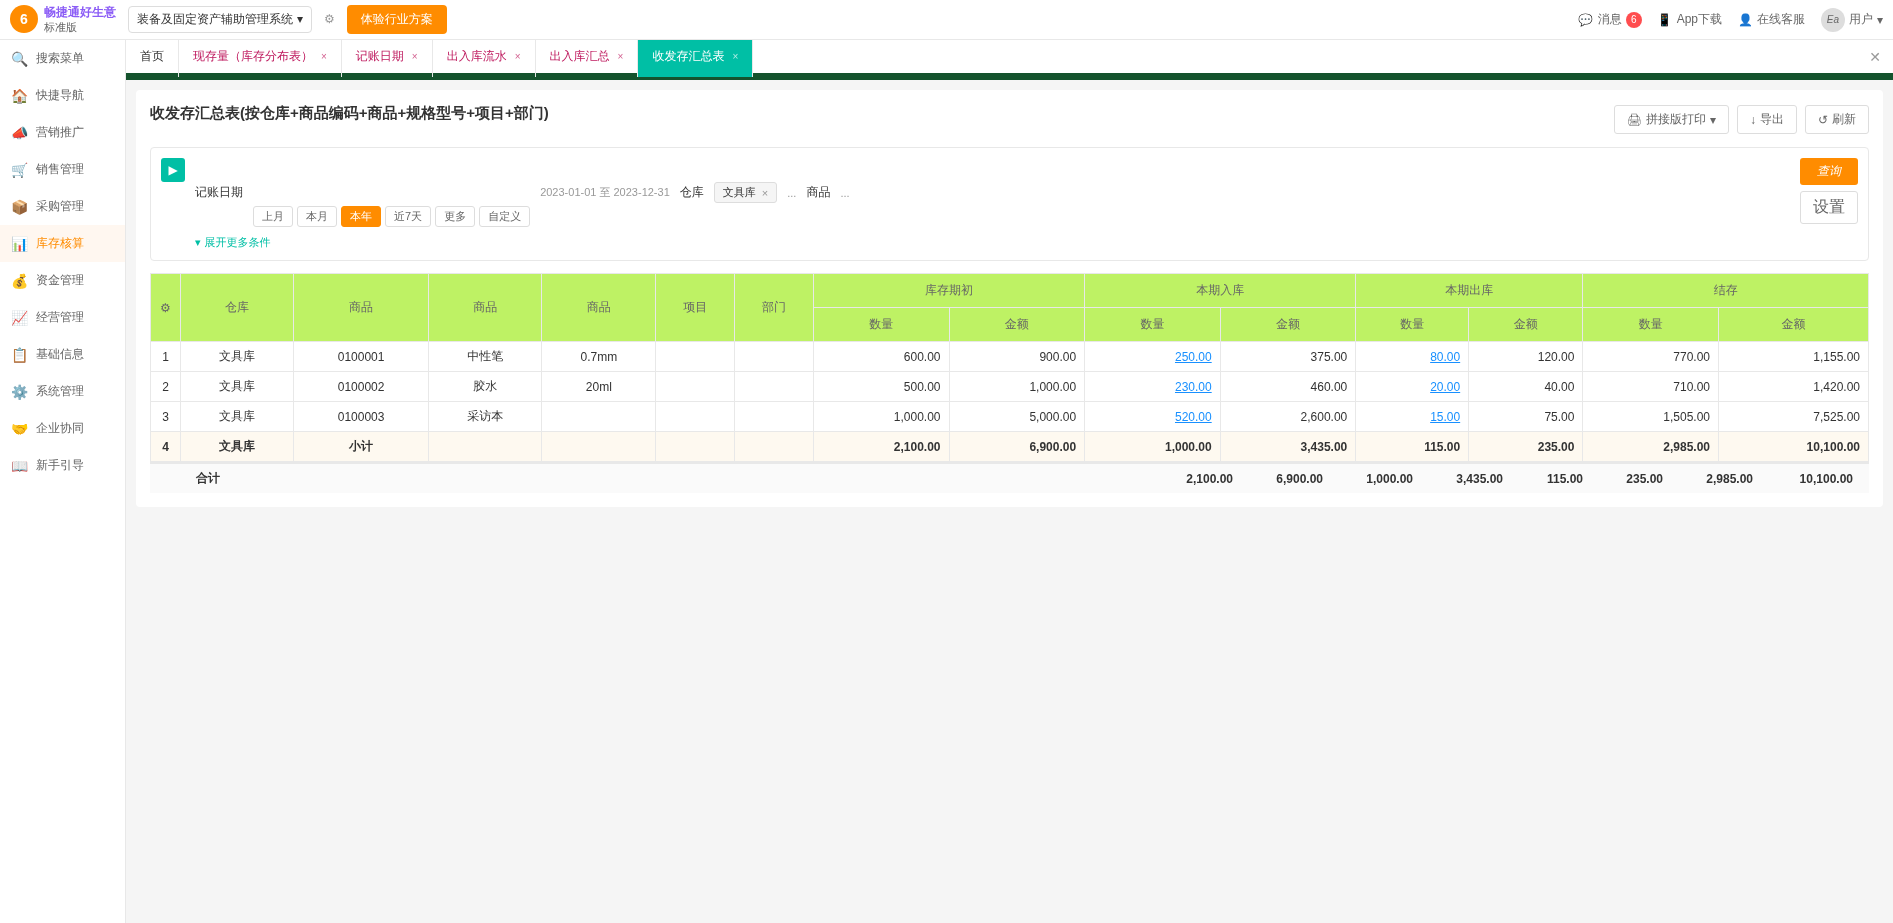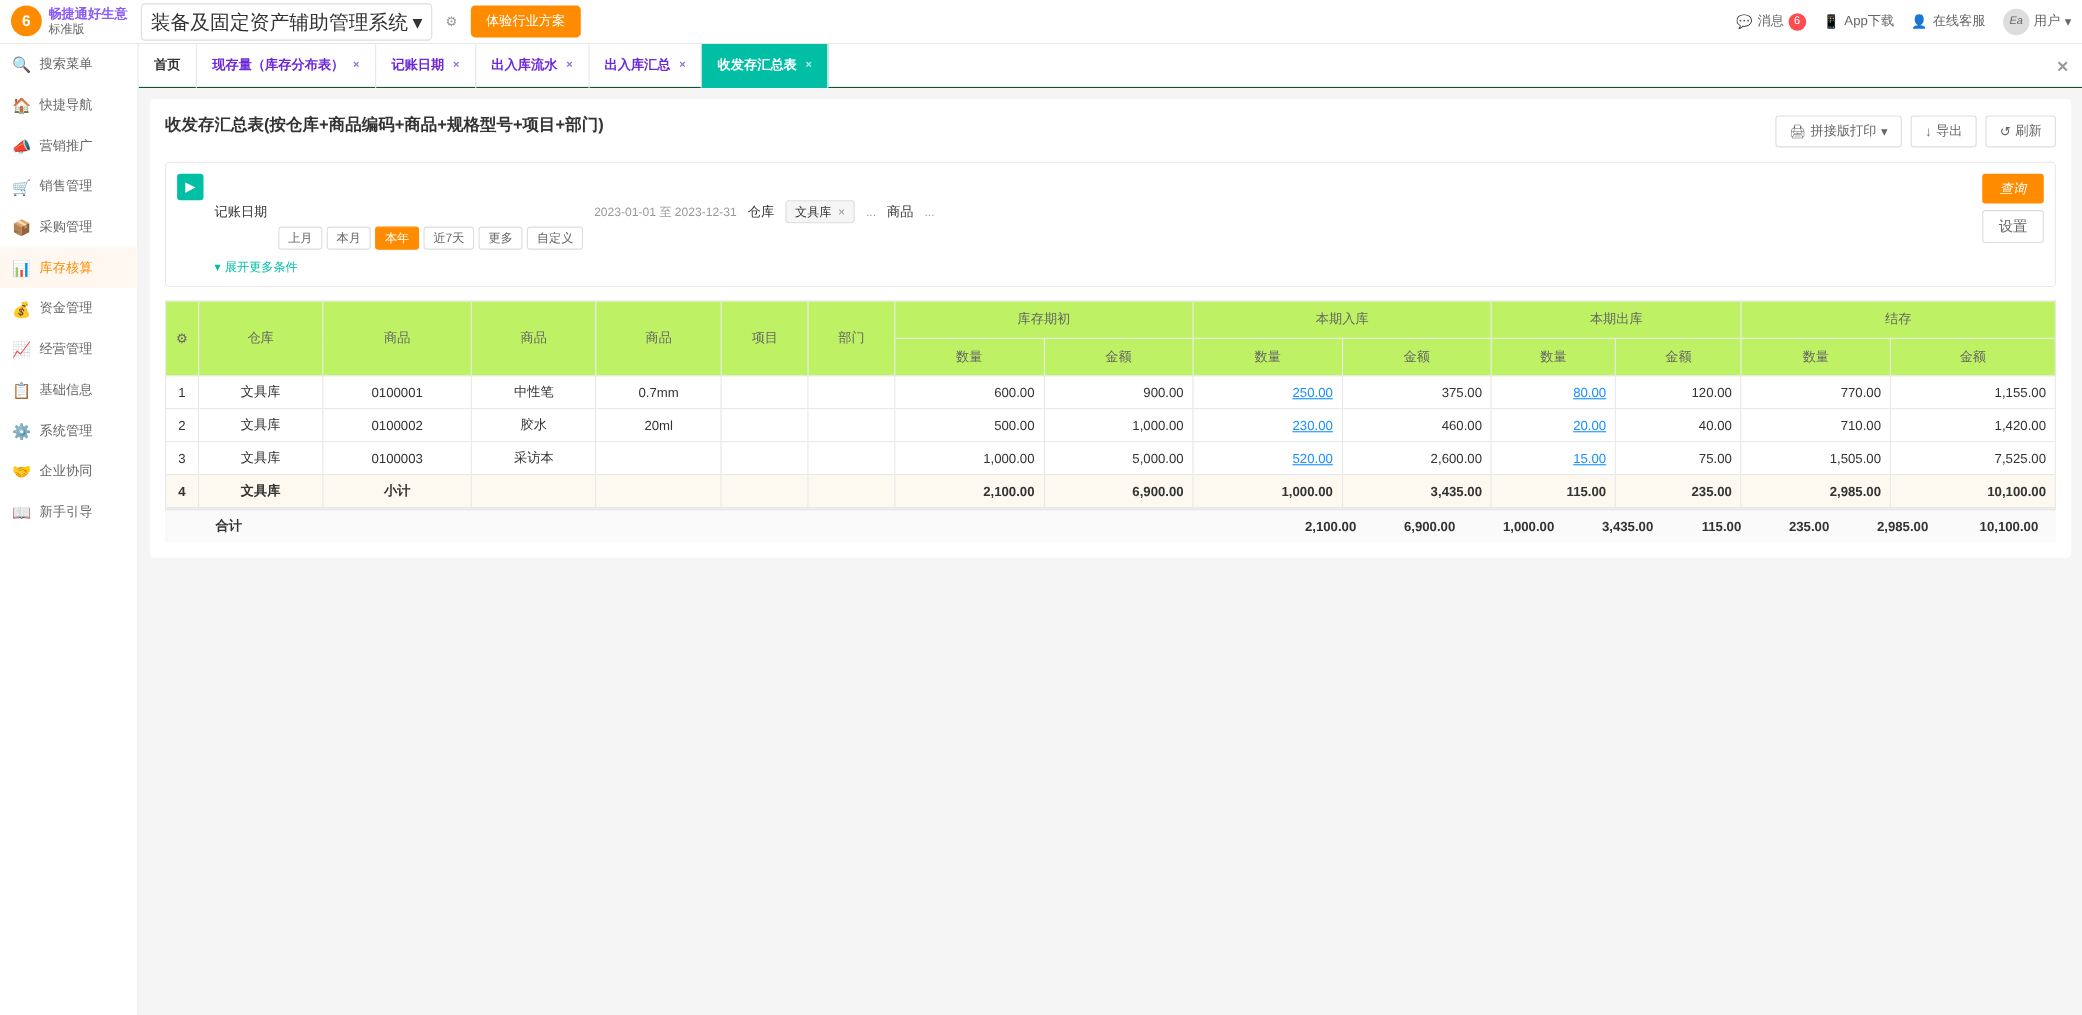--- a/index.html
+++ b/index.html
@@ -4,41 +4,41 @@
   <style>
     * { box-sizing: border-box; margin: 0; padding: 0; }
     body { font-family: 'Microsoft YaHei', Arial, sans-serif; font-size: 12px; background: #f0f2f5; color: #333; overflow: hidden; height: 923px; }
 
     
     .app-container { display: flex; flex-direction: column; height: 923px; }
     .top-header { height: 40px; background: #fff; border-bottom: 1px solid #e8e8e8; display: flex; align-items: center; padding: 0 10px; justify-content: space-between; }
     .main-layout { display: flex; flex: 1; overflow: hidden; }
     .sidebar { width: 126px; background: #fff; border-right: 1px solid #e8e8e8; flex-shrink: 0; }
     .content-area { flex: 1; display: flex; flex-direction: column; overflow: hidden; }
-    .tab-bar { height: 40px; background: #fff; border-bottom: 1px solid #14532d; display: flex; align-items: center; padding: 0; font-weight: bold; }
+    .tab-bar { height: 40px; background: #fff; border-bottom: 7px solid #14532d; display: flex; align-items: center; padding: 0; }
     .page-content { flex: 1; overflow: auto; padding: 10px; background: #f5f5f5; }
 
     
     .logo-area { display: flex; align-items: center; gap: 6px; }
     .logo-icon { width: 28px; height: 28px; background: #ff8c00; border-radius: 50%; display: flex; align-items: center; justify-content: center; color: white; font-size: 14px; font-weight: bold; }
     .logo-text { font-size: 11px; color: #666; line-height: 1.3; }
     .logo-text .title { font-size: 12px; color: #8b5cf6; font-weight: bold; }
-    .system-selector { display: flex; align-items: center; gap: 4px; border: 1px solid #ddd; border-radius: 4px; padding: 4px 8px; cursor: pointer; font-size: 18px; color: #333; }
+    .system-selector { display: flex; align-items: center; gap: 4px; border: 1px solid #ddd; border-radius: 4px; padding: 4px 8px; cursor: pointer; font-size: 12px; color: #333; }
     .try-btn { background: #ff8c00; color: white; border: none; border-radius: 4px; padding: 6px 14px; cursor: pointer; font-size: 12px; }
     .header-right { display: flex; align-items: center; gap: 16px; font-size: 12px; color: #666; }
     .header-right-item { display: flex; align-items: center; gap: 4px; cursor: pointer; }
     .badge { background: #ff4d4f; color: white; border-radius: 50%; width: 16px; height: 16px; display: inline-flex; align-items: center; justify-content: center; font-size: 10px; }
 
     
     .sidebar-item { display: flex; align-items: center; gap: 8px; padding: 10px 12px; cursor: pointer; color: #666; font-size: 12px; }
     .sidebar-item.active { background: #fff7f0; color: #ff8c00; }
     .sidebar-item .si-icon { width: 16px; height: 16px; display: flex; align-items: center; justify-content: center; font-size: 14px; }
 
     
-    .tab { display: flex; align-items: center; gap: 4px; padding: 0 14px; height: 40px; cursor: pointer; border-right: 1px solid #e8e8e8; font-size: 12px; color: #6d28d9; white-space: nowrap; }
+    .tab { display: flex; align-items: center; gap: 4px; padding: 0 14px; height: 40px; cursor: pointer; border-right: 1px solid #e8e8e8; font-size: 12px; color: #be185d; white-space: nowrap; }
     .tab.active { color: #fff; background: #00bfa5; }
     .tab.home { color: #333; }
     .tab-close { font-size: 10px; margin-left: 4px; opacity: 0.7; }
     .page-title { font-size: 15px; font-weight: bold; color: #333; margin-bottom: 12px; }
     .date-filter { display: flex; align-items: center; gap: 4px; margin-top: 48px; }
     .date-btn { padding: 2px 8px; border: 1px solid #ddd; border-radius: 3px; cursor: pointer; font-size: 11px; color: #666; background: #fff; }
     .date-btn.active { background: #ff8c00; color: white; border-color: #ff8c00; }
     .date-text { font-size: 11px; color: #999; }
     .warehouse-tag { display: flex; align-items: center; gap: 4px; background: #f5f5f5; border: 1px solid #ddd; border-radius: 3px; padding: 2px 8px; font-size: 11px; }
     .tag-close { cursor: pointer; color: #999; margin-left: 2px; }
@@ -67,21 +67,21 @@
     .settings-icon { cursor: pointer; color: #999; }
 
     .user-area { display: flex; align-items: center; gap: 4px; cursor: pointer; }
     .user-avatar { width: 24px; height: 24px; background: #ddd; border-radius: 50%; display: flex; align-items: center; justify-content: center; font-size: 10px; font-style: italic; }
 
     .content-wrapper { background: #fff; border-radius: 4px; padding: 14px; }
 
     .filter-wrapper { display: flex; align-items: flex-start; gap: 10px; margin-bottom: 12px; padding: 10px; border: 1px solid #e8e8e8; border-radius: 4px; position: relative; }
 
     .query-btn { background: #ff8c00; color: white; border: none; border-radius: 3px; padding: 5px 16px; cursor: pointer; font-size: 12px; font-style: italic; }
-    .set-btn { background: #fff; border: 1px solid #ddd; border-radius: 3px; padding: 5px 12px; cursor: pointer; font-size: 13px; color: #666; }
+    .set-btn { background: #fff; border: 1px solid #ddd; border-radius: 3px; padding: 5px 12px; cursor: pointer; font-size: 16px; color: #666; }
 
     .col-settings { width: 30px; border: 1px solid #e8e8e8; background: #fafafa; text-align: center; vertical-align: middle; cursor: pointer; }
   </style>
 </head>
 <body>
 
 <div class="app-container">
 
   <div class="top-header">
     <div class="top-header-left">

